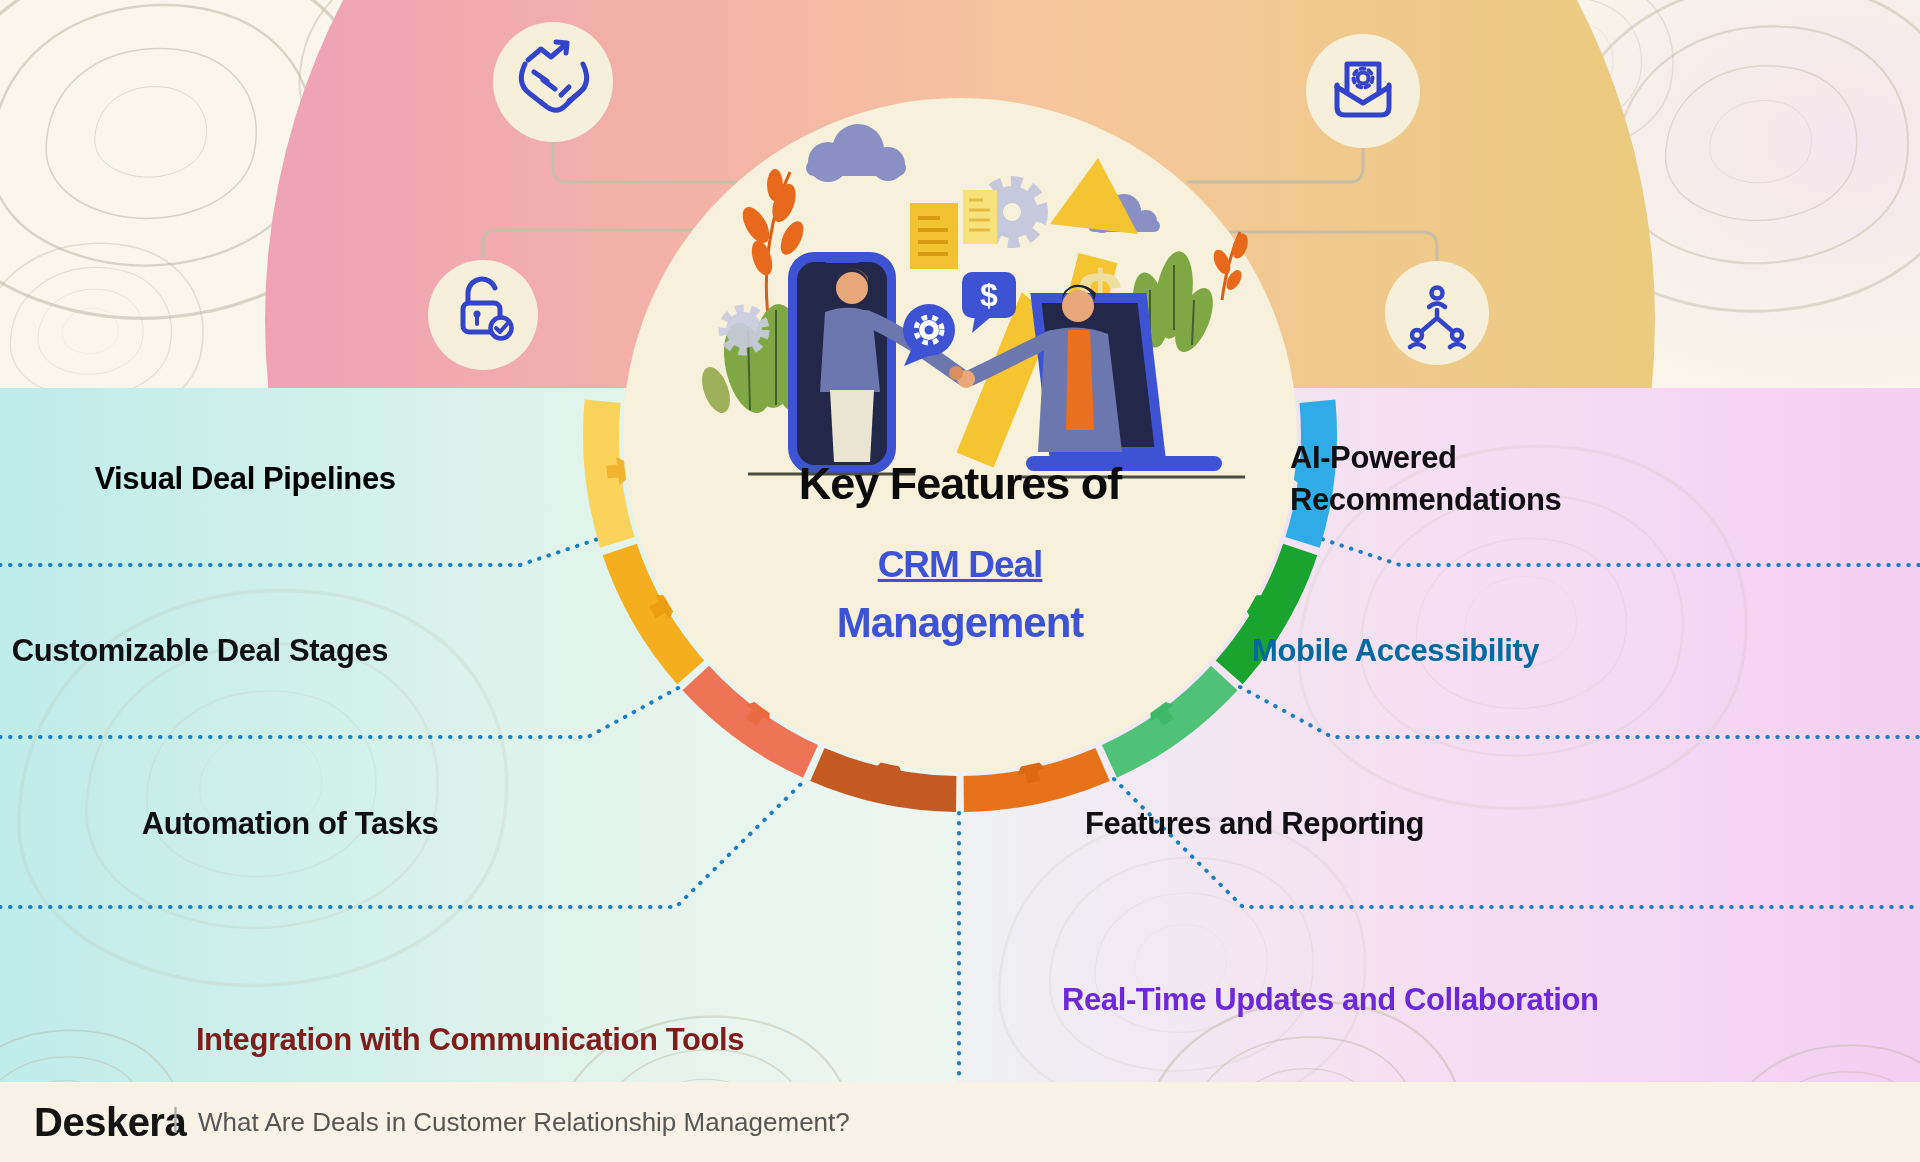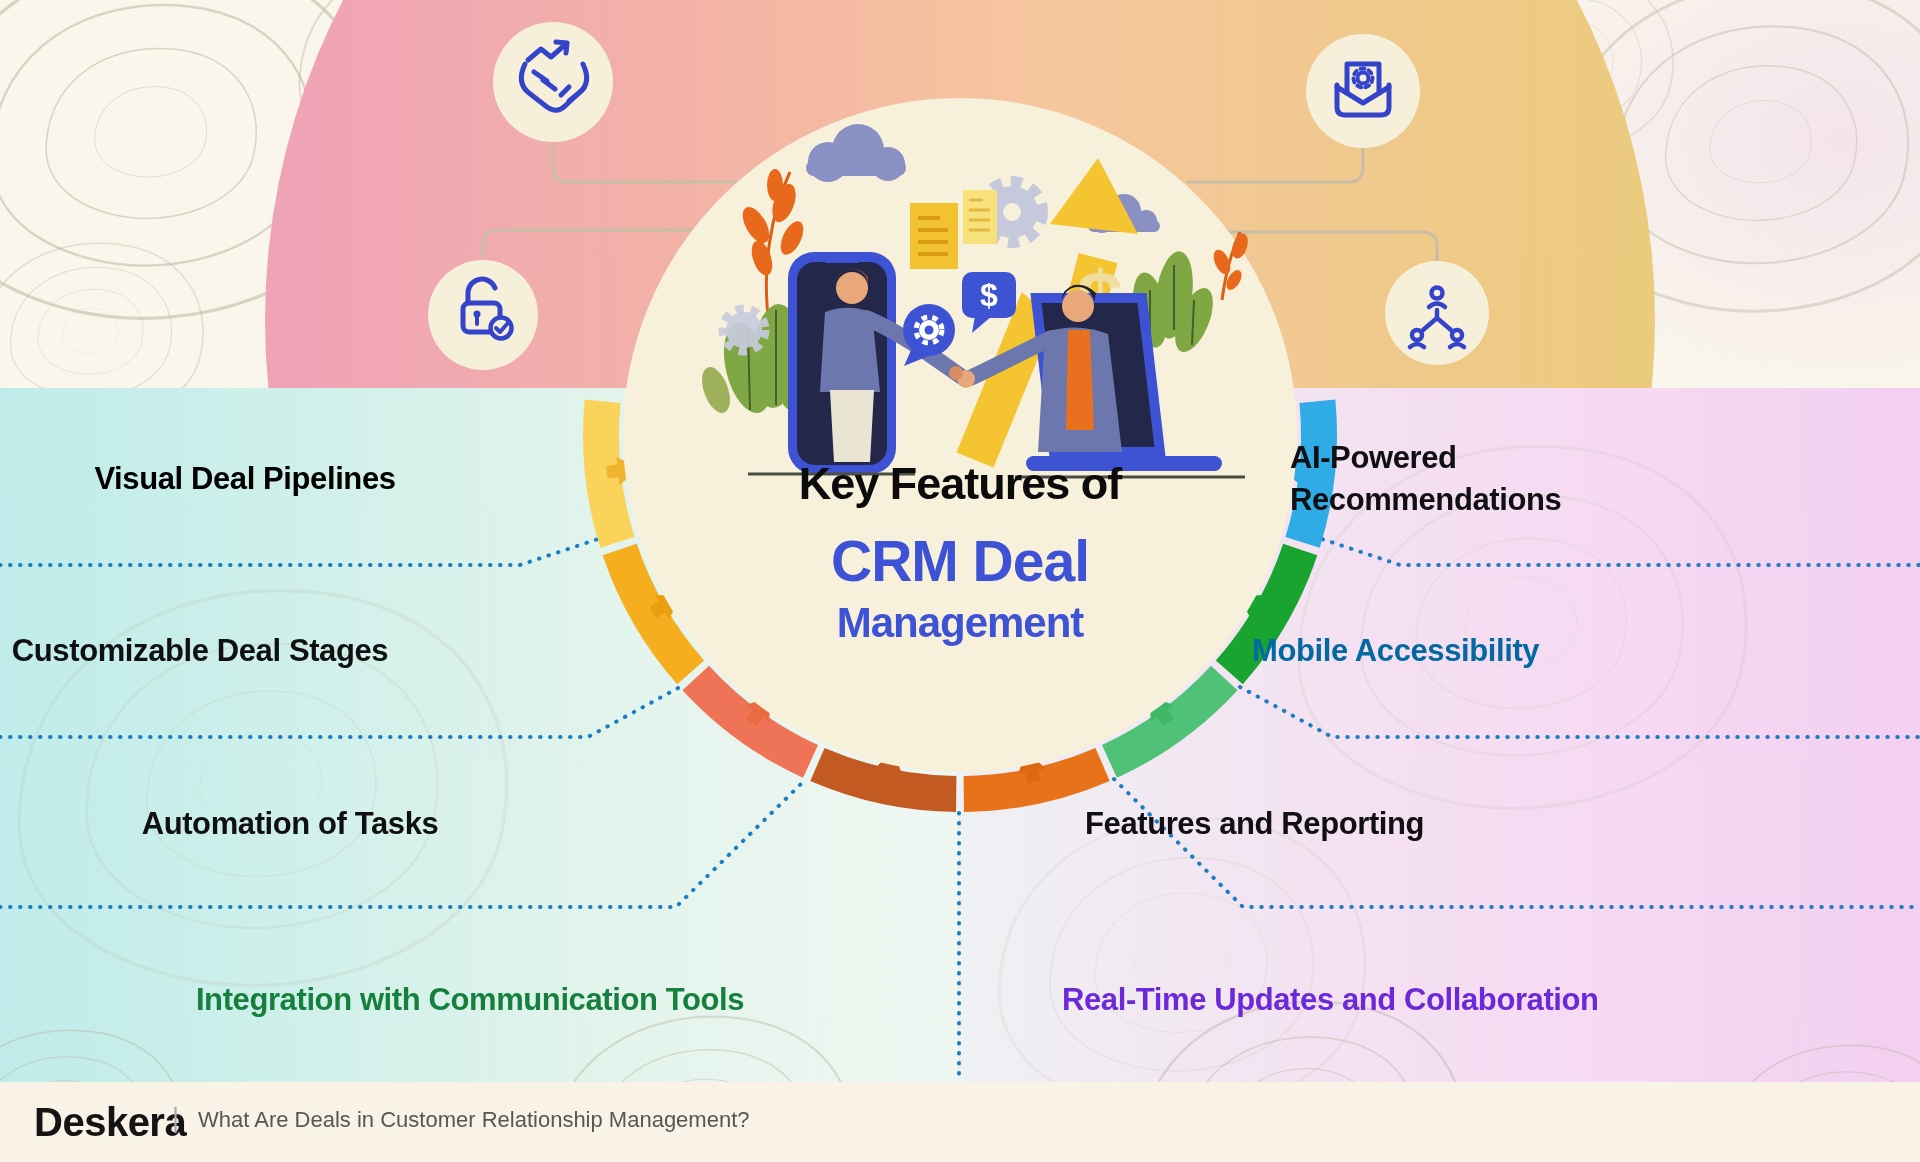--- a/index.html
+++ b/index.html
@@ -5,27 +5,27 @@
   html,body{margin:0;padding:0;}
   body{width:1920px;height:1162px;position:relative;overflow:hidden;
        background:#FAF6EB;font-family:"Liberation Sans",sans-serif;}
   #scene{position:absolute;left:0;top:0;width:1920px;height:1162px;}
   .feature-label{position:absolute;font-weight:700;font-size:31px;color:#101012;
        letter-spacing:-0.4px;line-height:40px;}
   .centered{text-align:center;}
   .title-line{position:absolute;left:660px;width:600px;text-align:center;
        font-weight:700;color:#0B0B0C;letter-spacing:-1px;}
   #title1{top:458px;font-size:45px;}
-  #title2{top:528px;font-size:57px;}
+  #title2{top:544px;font-size:37px;text-decoration:underline;}
   #title3{top:599px;font-size:42px;}
   .accent{color:#3D52D5;}
   #footer-brand{position:absolute;left:34px;top:1100px;font-size:40px;font-weight:700;
        color:#141414;letter-spacing:-0.5px;}
   #footer-sep{position:absolute;left:172px;top:1103px;font-size:27px;color:#ABABAB;font-weight:300;}
-  #footer-caption{position:absolute;left:198px;top:1107px;font-size:22px;color:#565656;}
+  #footer-caption{position:absolute;left:198px;top:1107px;font-size:26px;color:#565656;}
   #label-r1{line-height:42px;}
 </style>
 </head>
 <body>
 
 <svg id="scene" viewBox="0 0 1920 1162">
   <defs>
     <linearGradient id="discGrad" gradientUnits="userSpaceOnUse" x1="300" y1="0" x2="1640" y2="0">
       <stop offset="0" stop-color="#EFA3B6"></stop>
       <stop offset="0.3" stop-color="#F3B3A6"></stop>
@@ -260,21 +260,21 @@
       <circle cx="929" cy="330" r="10" fill="#FFFFFF"></circle>
       <circle cx="929" cy="330" r="13" fill="none" stroke="#FFFFFF" stroke-width="5" stroke-dasharray="5.5 5.2"></circle>
       <circle cx="929" cy="330" r="4.5" fill="#3D53D3"></circle>
     </g>
   </g>
 </svg>
 
 <div class="feature-label centered" id="label-l1" style="left: 30px; top: 459px; width: 430px; color: #000000;">Visual Deal Pipelines</div>
 <div class="feature-label centered" id="label-l2" style="left: 0px; top: 631px; width: 400px; color: rgb(16, 16, 18);">Customizable Deal Stages</div>
 <div class="feature-label centered" id="label-l3" style="left: 80px; top: 804px; width: 420px; color: rgb(16, 16, 18);">Automation of Tasks</div>
-<div class="feature-label centered" id="label-l4" style="left: 140px; top: 980px; width: 660px; color: #15803d;">Integration with Communication Tools</div>
+<div class="feature-label centered" id="label-l4" style="left: 140px; top: 1020px; width: 660px; color: #7f1d1d;">Integration with Communication Tools</div>
 
 <div class="feature-label" id="label-r1" style="left: 1264px; top: 437px; width: 370px; color: rgb(16, 16, 18); margin-left: 26px;">AI-Powered Recommendations</div>
 <div class="feature-label" id="label-r2" style="left: 1252px; top: 631px; width: 500px; color: #0369a1;">Mobile Accessibility</div>
 <div class="feature-label" id="label-r3" style="left: 1085px; top: 804px; width: 600px; color: rgb(16, 16, 18);">Features and Reporting</div>
 <div class="feature-label" id="label-r4" style="left: 1062px; top: 980px; width: 700px; color: #6d28d9;">Real-Time Updates and Collaboration</div>
 
 <div class="title-line" id="title1">Key Features of</div>
 <div class="title-line accent" id="title2" style="color: rgb(61, 82, 213);">CRM Deal</div>
 <div class="title-line accent" id="title3" style="color: rgb(61, 82, 213);">Management</div>
 

